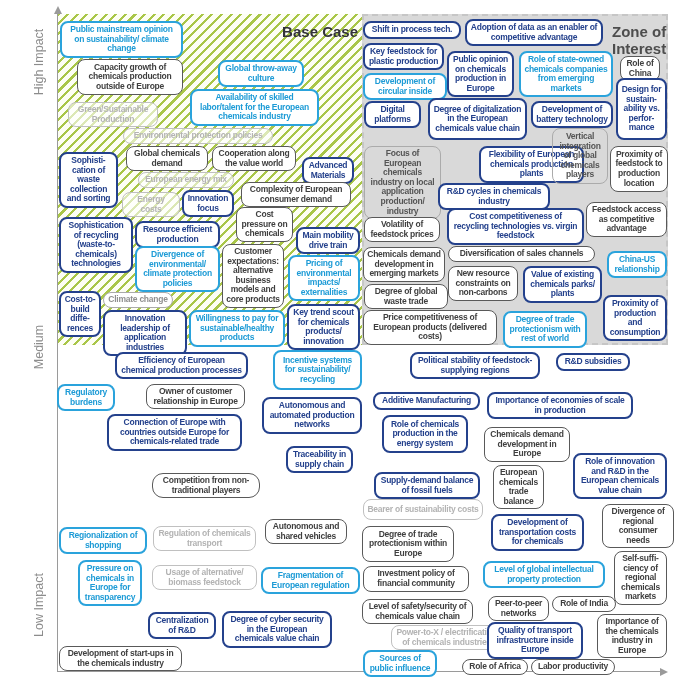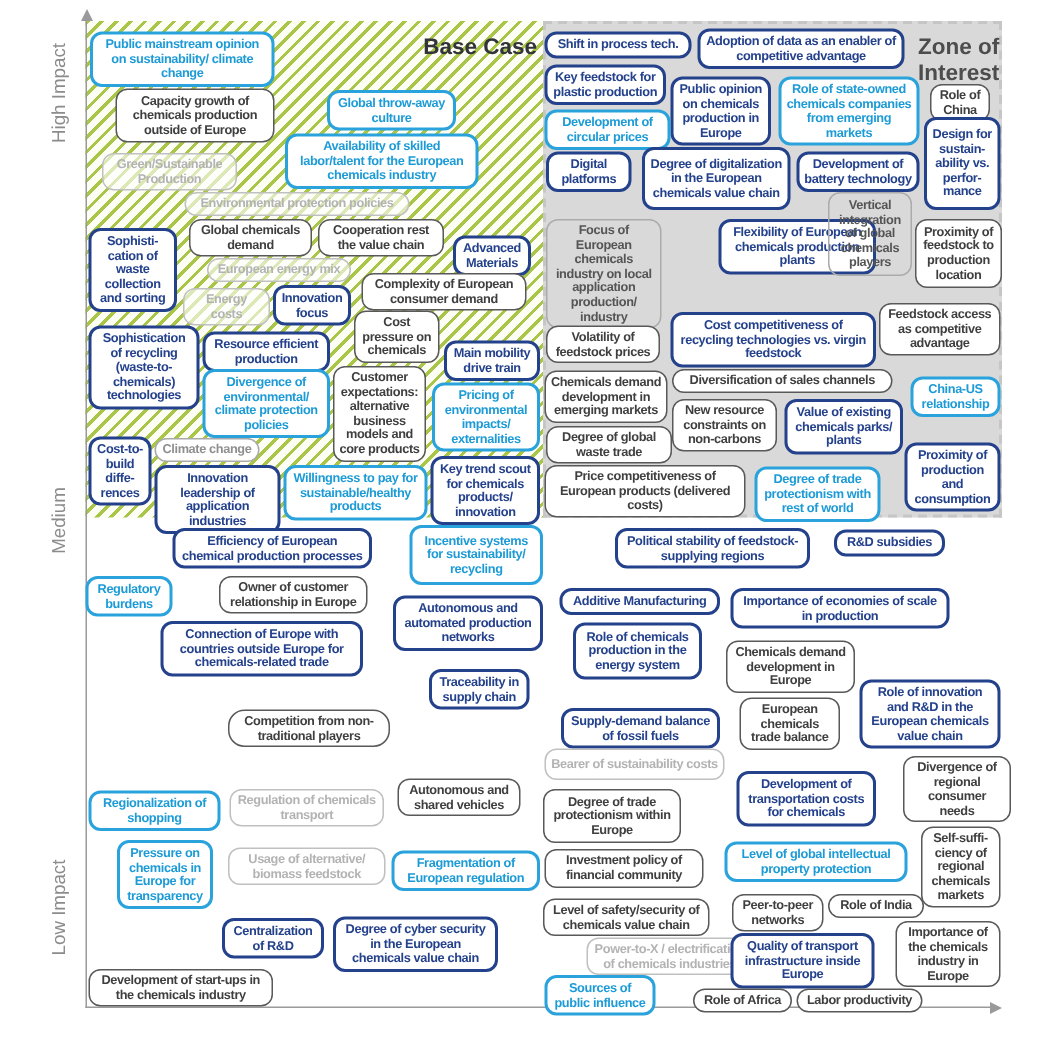--- a/index.html
+++ b/index.html
@@ -69,21 +69,21 @@
   <div class="xlabel" style="left:567px">High Uncertainty</div>
 
   <div id="boxes">
       <div class="box cyan" style="left: 60px; top: 21px; width: 123px; min-height: 37px;">Public mainstream opinion on sustainability/ climate change</div>
       <div class="box gray" style="left: 77px; top: 59px; width: 106px; min-height: 36px;">Capacity growth of chemicals production outside of Europe</div>
       <div class="box cyan" style="left: 218px; top: 60px; width: 86px; min-height: 22px;">Global throw-away culture</div>
       <div class="box cyan" style="left: 190px; top: 89px; width: 129px; min-height: 37px;">Availability of skilled labor/talent for the European chemicals industry</div>
       <div class="box faded" style="left: 68px; top: 102px; width: 90px; min-height: 22px;">Green/Sustainable Production</div>
       <div class="box faded" style="left: 123px; top: 128px; width: 150px; min-height: 15px;">Environmental protection policies</div>
       <div class="box gray" style="left: 126px; top: 146px; width: 82px; min-height: 23px;">Global chemicals demand</div>
-      <div class="box gray" style="left: 212px; top: 146px; width: 84px; min-height: 23px;">Cooperation rest the value chain</div>
+      <div class="box gray" style="left: 212px; top: 146px; width: 84px; min-height: 23px;">Cooperation along the value world</div>
       <div class="box navy" style="left: 302px; top: 157px; width: 52px; min-height: 24px;">Advanced Materials</div>
       <div class="box navy" style="left: 59px; top: 152px; width: 59px; min-height: 55px;">Sophisti­cation of waste collec­tion and sorting</div>
       <div class="box faded" style="left: 138px; top: 172px; width: 96px; min-height: 15px;">European energy mix</div>
       <div class="box faded" style="left: 122px; top: 192px; width: 58px; min-height: 15px;">Energy costs</div>
       <div class="box navy" style="left: 182px; top: 190px; width: 52px; min-height: 25px;">Innovation focus</div>
       <div class="box gray" style="left: 241px; top: 182px; width: 110px; min-height: 22px;">Complexity of European consumer demand</div>
       <div class="box navy" style="left: 59px; top: 217px; width: 74px; min-height: 43px;">Sophistication of recycling (waste-to-chemicals) technologies</div>
       <div class="box navy" style="left: 135px; top: 221px; width: 85px; min-height: 22px;">Resource efficient production</div>
       <div class="box gray" style="left: 236px; top: 207px; width: 57px; min-height: 33px;">Cost pressure on chemicals</div>
       <div class="box cyan" style="left: 135px; top: 246px; width: 85px; min-height: 43px;">Divergence of environmental/ climate protection policies</div>
@@ -94,29 +94,30 @@
       <div class="box navy" style="left: 59px; top: 291px; width: 42px; min-height: 45px;">Cost-to-build diffe­rences</div>
       <div class="box navy" style="left: 103px; top: 310px; width: 84px; min-height: 34px;">Innovation leadership of application industries</div>
       <div class="box cyan" style="left: 189px; top: 310px; width: 96px; min-height: 34px;">Willingness to pay for sustainable/healthy products</div>
       <div class="box navy" style="left: 287px; top: 304px; width: 73px; min-height: 41px;">Key trend scout for chemicals products/ innovation</div>
       <div class="box navy" style="left: 363px; top: 21px; width: 98px; min-height: 15px;">Shift in process tech.</div>
       <div class="box navy" style="left: 465px; top: 19px; width: 138px; min-height: 24px;">Adoption of data as an enabler of competitive advantage</div>
       <div class="box navy" style="left: 363px; top: 43px; width: 81px; min-height: 22px;">Key feedstock for plastic production</div>
       <div class="box navy" style="left: 447px; top: 51px; width: 67px; min-height: 44px;">Public opinion on chemicals production in Europe</div>
       <div class="box cyan" style="left: 519px; top: 51px; width: 94px; min-height: 44px;">Role of state-owned chemicals companies from emerging markets</div>
       <div class="box gray" style="left: 620px; top: 56px; width: 40px; min-height: 22px;">Role of China</div>
-      <div class="box cyan" style="left: 363px; top: 73px; width: 84px; min-height: 22px;">Development of circular prices</div>
+      <div class="box cyan" style="left: 363px; top: 73px; width: 84px; min-height: 22px;">Development of circular inside</div>
       <div class="box navy" style="left: 364px; top: 101px; width: 57px; min-height: 22px;">Digital platforms</div>
       <div class="box navy" style="left: 428px; top: 98px; width: 99px; min-height: 42px;">Degree of digitaliza­tion in the European chemicals value chain</div>
       <div class="box navy" style="left: 531px; top: 101px; width: 82px; min-height: 22px;">Development of battery technology</div>
       <div class="box navy" style="left: 616px; top: 78px; width: 51px; min-height: 62px;">Design for sustain­ability vs. perfor­mance</div>
       <div class="box zonefaded" style="left: 364px; top: 146px; width: 77px; min-height: 58px;">Focus of European chemicals industry on local application production/ industry</div>
       <div class="box navy" style="left: 445px; top: 146px; width: 105px; min-height: 32px; margin-left: 34px;">Flexibility of European chemicals production plants</div>
       <div class="box zonefaded" style="left: 552px; top: 128px; width: 56px; min-height: 56px;">Vertical integration of global chemicals players</div>
       <div class="box gray" style="left: 610px; top: 146px; width: 58px; min-height: 46px;">Proximity of feedstock to production location</div>
+      <div class="box navy" style="left: 438px; top: 183px; width: 112px; min-height: 22px;">R&amp;D cycles in chemicals industry</div>
       <div class="box navy" style="left: 447px; top: 208px; width: 137px; min-height: 34px;">Cost competitiveness of recycling technologies vs. virgin feedstock</div>
       <div class="box gray" style="left: 364px; top: 217px; width: 76px; min-height: 24px;">Volatility of feedstock prices</div>
       <div class="box gray" style="left: 586px; top: 202px; width: 81px; min-height: 34px;">Feedstock access as competitive advantage</div>
       <div class="box gray" style="left: 363px; top: 247px; width: 82px; min-height: 33px;">Chemicals demand development in emerging markets</div>
       <div class="box gray" style="left: 448px; top: 246px; width: 147px; min-height: 15px;">Diversification of sales channels</div>
       <div class="box cyan" style="left: 607px; top: 251px; width: 60px; min-height: 23px;">China-US relationship</div>
       <div class="box gray" style="left: 448px; top: 266px; width: 70px; min-height: 32px;">New resource constraints on non-carbons</div>
       <div class="box navy" style="left: 523px; top: 266px; width: 79px; min-height: 35px;">Value of existing chemicals parks/ plants</div>
       <div class="box gray" style="left: 364px; top: 284px; width: 84px; min-height: 23px;">Degree of global waste trade</div>
       <div class="box navy" style="left: 603px; top: 295px; width: 64px; min-height: 46px;">Proximity of production and consumption</div>
@@ -130,21 +131,21 @@
       <div class="box gray" style="left: 146px; top: 384px; width: 99px; min-height: 21px;">Owner of customer relationship in Europe</div>
       <div class="box navy" style="left: 373px; top: 392px; width: 107px; min-height: 16px;">Additive Manufacturing</div>
       <div class="box navy" style="left: 487px; top: 392px; width: 146px; min-height: 22px;">Importance of economies of scale in production</div>
       <div class="box navy" style="left: 107px; top: 414px; width: 135px; min-height: 35px;">Connection of Europe with countries outside Europe for chemicals-related trade</div>
       <div class="box navy" style="left: 262px; top: 397px; width: 100px; min-height: 35px;">Autonomous and automated production networks</div>
       <div class="box navy" style="left: 382px; top: 415px; width: 86px; min-height: 38px;">Role of chemicals production in the energy system</div>
       <div class="box gray" style="left: 484px; top: 427px; width: 86px; min-height: 32px;">Chemicals demand development in Europe</div>
       <div class="box navy" style="left: 286px; top: 446px; width: 67px; min-height: 25px;">Traceability in supply chain</div>
       <div class="box navy" style="left: 573px; top: 453px; width: 94px; min-height: 44px;">Role of innovation and R&amp;D in the European chemicals value chain</div>
       <div class="box navy" style="left: 374px; top: 472px; width: 106px; min-height: 22px;">Supply-demand balance of fossil fuels</div>
-      <div class="box gray" style="left: 493px; top: 465px; width: 67px; min-height: 32px;">European chemicals trade balance</div>
+      <div class="box gray" style="left: 493px; top: 465px; width: 51px; min-height: 32px;">European chemicals trade balance</div>
       <div class="box gray" style="left: 152px; top: 473px; width: 108px; min-height: 21px; border-radius: 11px;">Competition from non-traditional players</div>
       <div class="box faded" style="left: 363px; top: 499px; width: 120px; min-height: 21px;">Bearer of sustainability costs</div>
       <div class="box gray" style="left: 602px; top: 504px; width: 72px; min-height: 42px;">Divergence of regional consumer needs</div>
       <div class="box cyan" style="left: 59px; top: 527px; width: 88px; min-height: 22px;">Regionalization of shopping</div>
       <div class="box faded" style="left: 153px; top: 526px; width: 103px; min-height: 21px;">Regulation of chemicals transport</div>
       <div class="box gray" style="left: 265px; top: 519px; width: 82px; min-height: 23px;">Autonomous and shared vehicles</div>
       <div class="box gray" style="left: 362px; top: 526px; width: 92px; min-height: 36px;">Degree of trade protectionism within Europe</div>
       <div class="box navy" style="left: 491px; top: 514px; width: 93px; min-height: 37px;">Development of transportation costs for chemicals</div>
       <div class="box cyan" style="left: 78px; top: 560px; width: 64px; min-height: 43px;">Pressure on chemicals in Europe for transparency</div>
       <div class="box faded" style="left: 152px; top: 565px; width: 105px; min-height: 21px;">Usage of alternative/ biomass feedstock</div>

